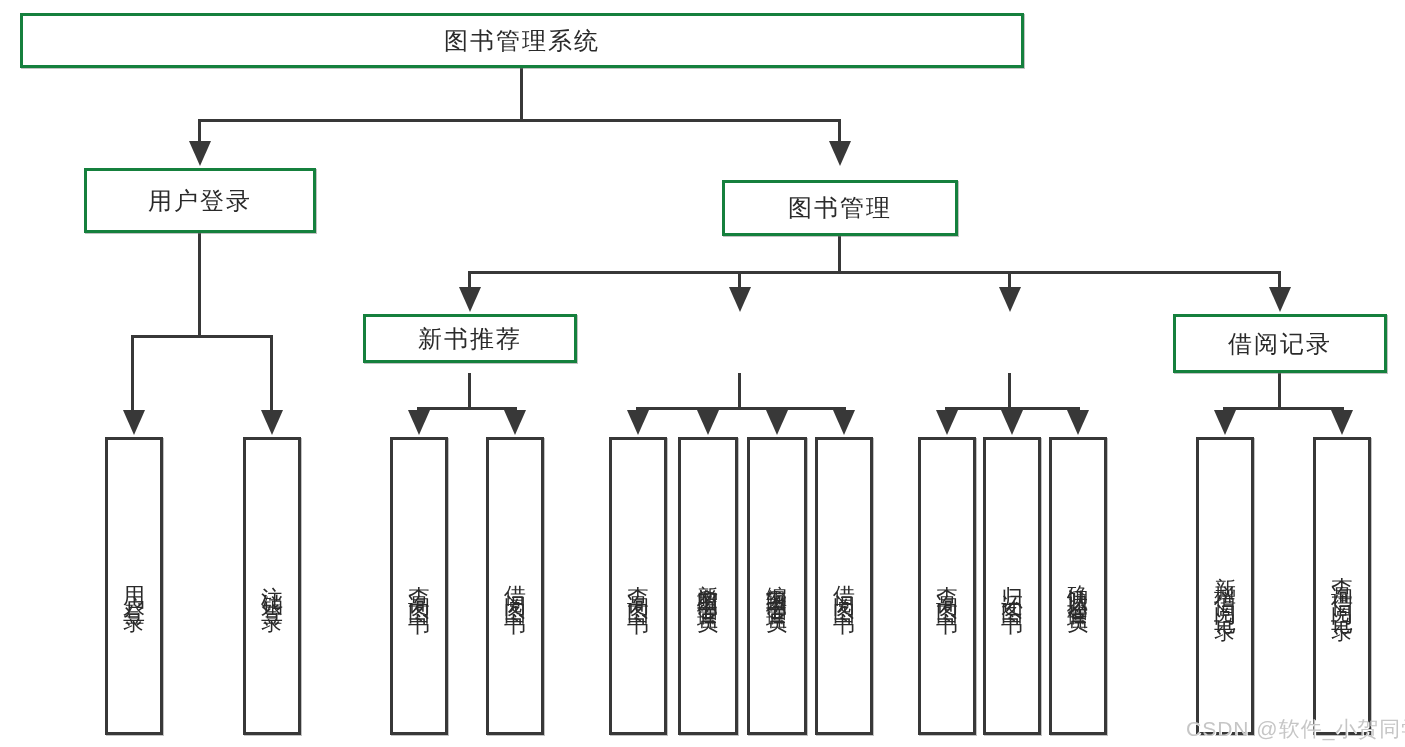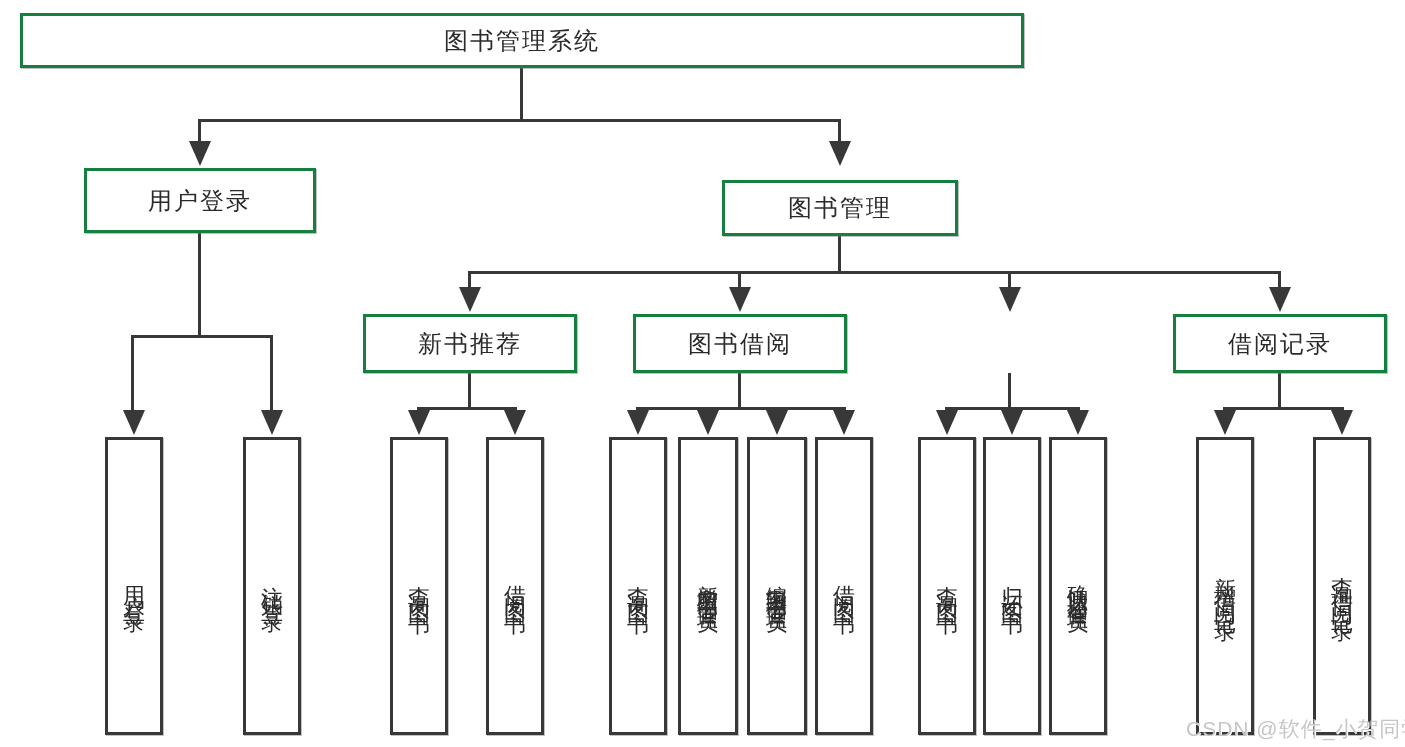--- a/index.html
+++ b/index.html
@@ -133,25 +133,22 @@
     <span>图书管理系统</span>
   </div>
 
   <div class="node" style="left:84px; top:168px; width:232px; height:65px;">
     <span>用户登录</span>
   </div>
   <div class="node" style="left:722px; top:168px; width:236px; height:56px;margin-top:12px;">
     <span>图书管理</span>
   </div>
 
-  <div class="node" style="left:363px; top:314px; width:214px; height:59px;">
+  <div class="node" style="left:363px; top:314px; width:214px; height:49px;">
     <span>新书推荐</span>
-  </div>
-  <div class="node" style="left:633px; top:314px; width:214px; height:59px;">
-    <span>图书借阅</span>
   </div>
   <div class="node" style="left:1173px; top:314px; width:214px; height:59px;">
     <span>借阅记录</span>
   </div>
 
   <div class="leaf" style="left:105px;">
     <span>用户登录</span>
   </div>
   <div class="leaf" style="left:243px;">
     <span>注销登录</span>

